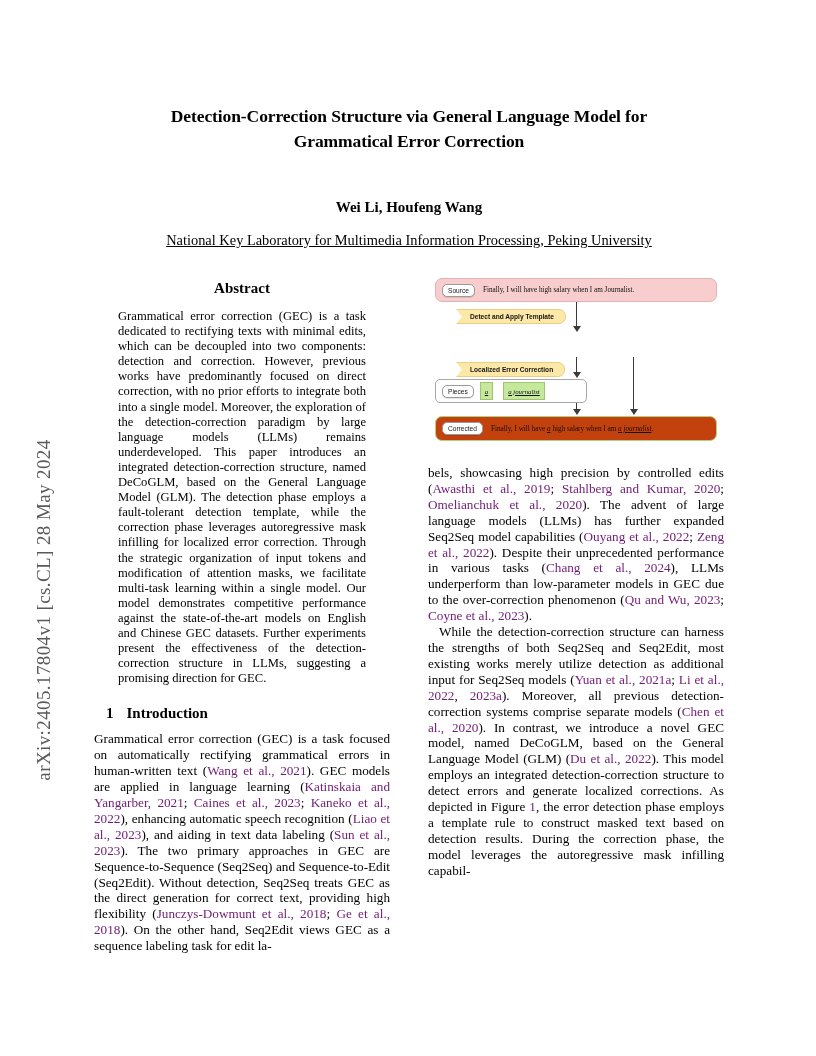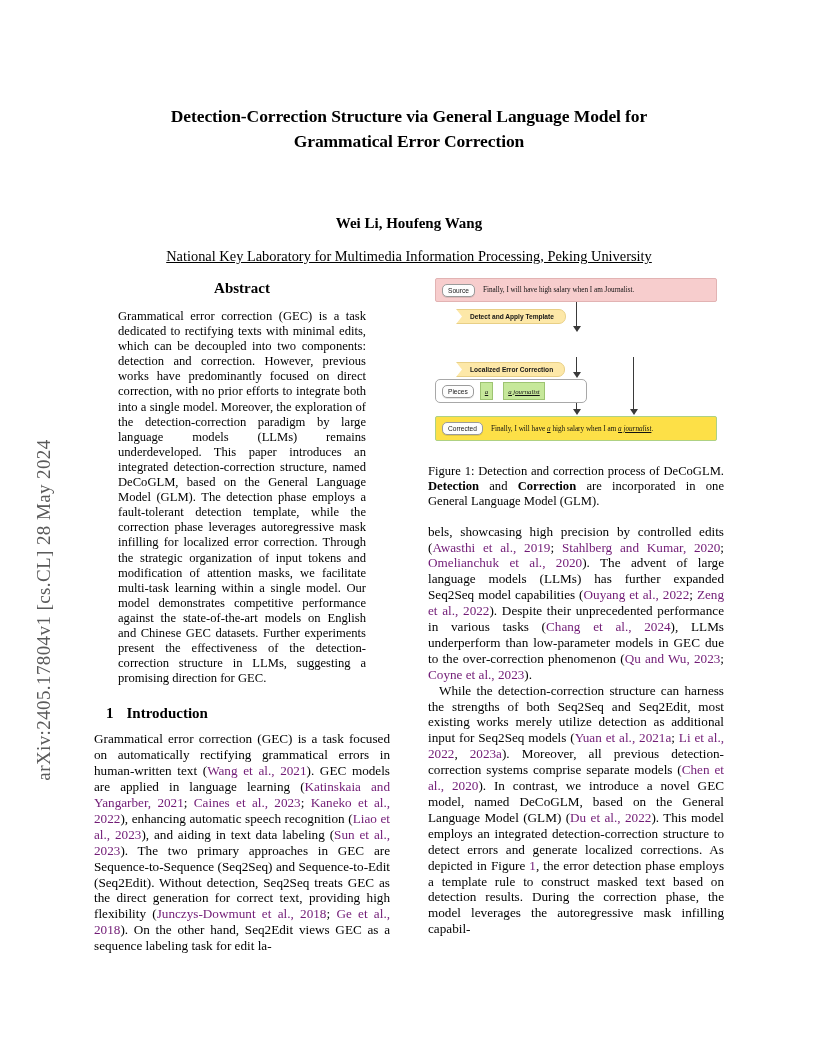--- a/index.html
+++ b/index.html
@@ -47,21 +47,21 @@
   #title-block { padding-top: 96px; text-align: center; }
   #paper-title {
     font-size: 17.5px;
     font-weight: bold;
     line-height: 25px;
     margin: 0 auto;
     width: 560px;
     letter-spacing: -0.1px;
   }
   #authors {
-    margin-top: 59px;
+    margin-top: 43px;
     font-size: 15px;
     font-weight: bold;
     line-height: 20px;
   }
   #affiliation {
     margin-top: 13px;
     font-size: 14.4px;
     line-height: 20px;
     text-decoration: underline;
   }
@@ -128,21 +128,21 @@
   #figure-box {
     position: relative;
     width: 296px;
     height: 175px;
     background: #ffffff;
   }
   .fig-row {
     position: absolute;
     display: flex;
     align-items: center;
-    border-radius: 2px;
+    border-radius: 7px;
     box-sizing: border-box;
   }
   .fig-label {
     background: #fdfdfd;
     border: 1px solid #9b9b9b;
     border-radius: 5px;
     font-size: 6.6px;
     font-family: "Liberation Sans", sans-serif;
     color: #1a1a1a;
     padding: 2px 5px;
@@ -168,21 +168,21 @@
     border: 1px solid #e0e063;
   }
   #row-pieces {
     left: 7px; top: 103px; width: 152px; height: 24px;
     background: #ffffff;
     border: 1px solid #a8a8a8;
     border-radius: 5px;
   }
   #row-corrected {
     left: 7px; top: 140px; width: 282px; height: 25px;
-    background: #fde047;
+    background: #c2410c;
     border: 1px solid #aed183;
   }
   .piece-cell {
     background: #c6e89a;
     border: 1px solid #9ec472;
     height: 18px;
     display: flex;
     align-items: center;
     justify-content: center;
     font-size: 6.8px;
@@ -293,21 +293,20 @@
             <span class="piece-cell">a</span>
             <span class="piece-cell" style="margin-left:10px;">a  journalist</span>
           </div>
 
           <div class="fig-row" id="row-corrected">
             <span class="fig-label">Corrected</span>
             <span class="fig-text"><span>Finally, I will have </span><u><i>a</i></u><span> high salary when I am </span><u><i>a  journalist</i></u><span>.</span></span>
           </div>
         </div>
 
-        <div id="fig-caption"><span class="figlabel">Figure 1:</span><span> Detection and correction process of DeCoGLM. </span><b>Detection</b><span> and </span><b>Correction</b><span> are incorporated in one General Language Model (GLM).</span></div>
       </div>
 
       <p class="body" id="right-p1" style="margin-top:14px;"><span>bels, showcasing high precision by controlled edits (</span><span class="cite">Awasthi et al., 2019</span><span>; </span><span class="cite">Stahlberg and Kumar, 2020</span><span>; </span><span class="cite">Omelianchuk et al., 2020</span><span>). The advent of large language models (LLMs) has further expanded Seq2Seq model capabilities (</span><span class="cite">Ouyang et al., 2022</span><span>; </span><span class="cite">Zeng et al., 2022</span><span>). Despite their unprecedented performance in various tasks (</span><span class="cite">Chang et al., 2024</span><span>), LLMs underperform than low-parameter models in GEC due to the over-correction phenomenon (</span><span class="cite">Qu and Wu, 2023</span><span>; </span><span class="cite">Coyne et al., 2023</span><span>).</span></p>
       <p class="body" id="right-p2"><span>While the detection-correction structure can harness the strengths of both Seq2Seq and Seq2Edit, most existing works merely utilize detection as additional input for Seq2Seq models (</span><span class="cite">Yuan et al., 2021a</span><span>; </span><span class="cite">Li et al., 2022</span><span>, </span><span class="cite">2023a</span><span>). Moreover, all previous detection-correction systems comprise separate models (</span><span class="cite">Chen et al., 2020</span><span>). In contrast, we introduce a novel GEC model, named DeCoGLM, based on the General Language Model (GLM) (</span><span class="cite">Du et al., 2022</span><span>). This model employs an integrated detection-correction structure to detect errors and generate localized corrections. As depicted in Figure </span><span class="cite">1</span><span>, the error detection phase employs a template rule to construct masked text based on detection results. During the correction phase, the model leverages the autoregressive mask infilling capabil-</span></p>
     </div>
 
   </div>
 </div>
 
 </body></html>

